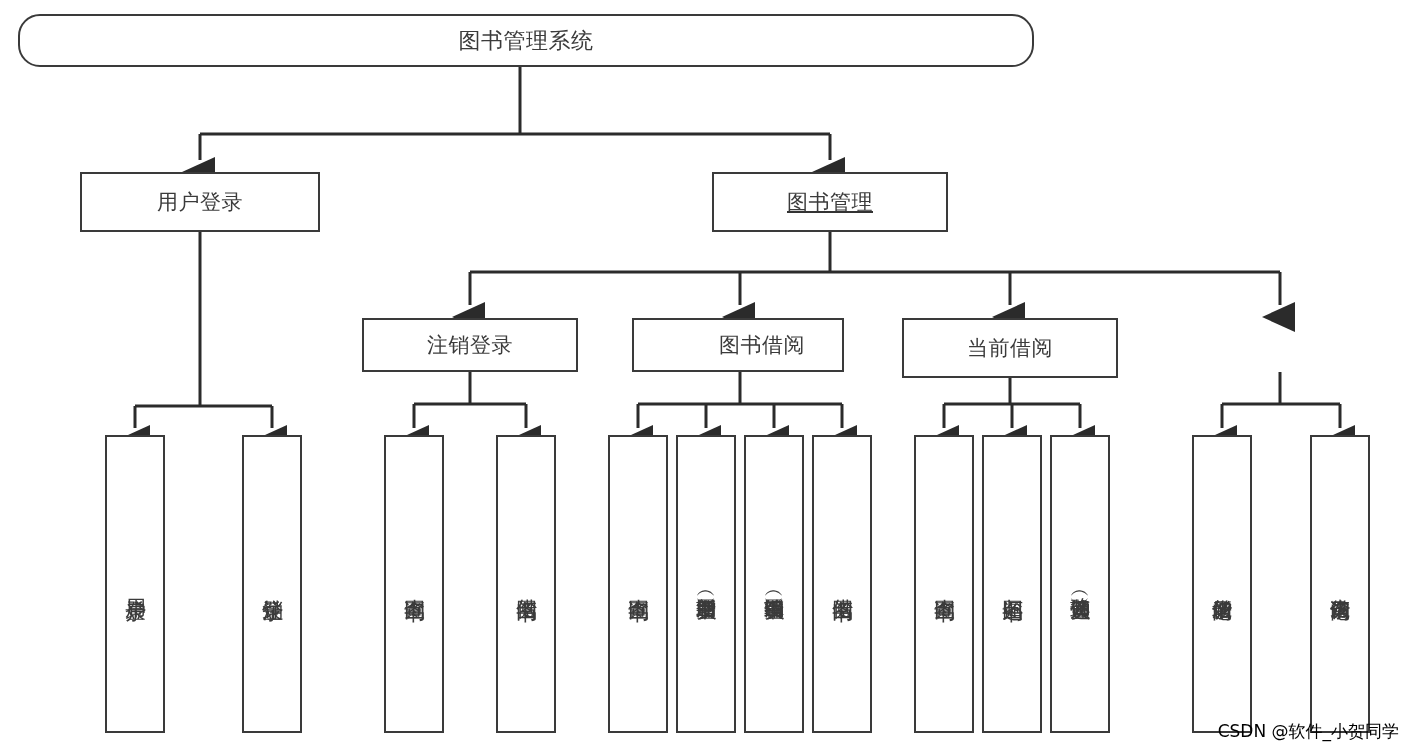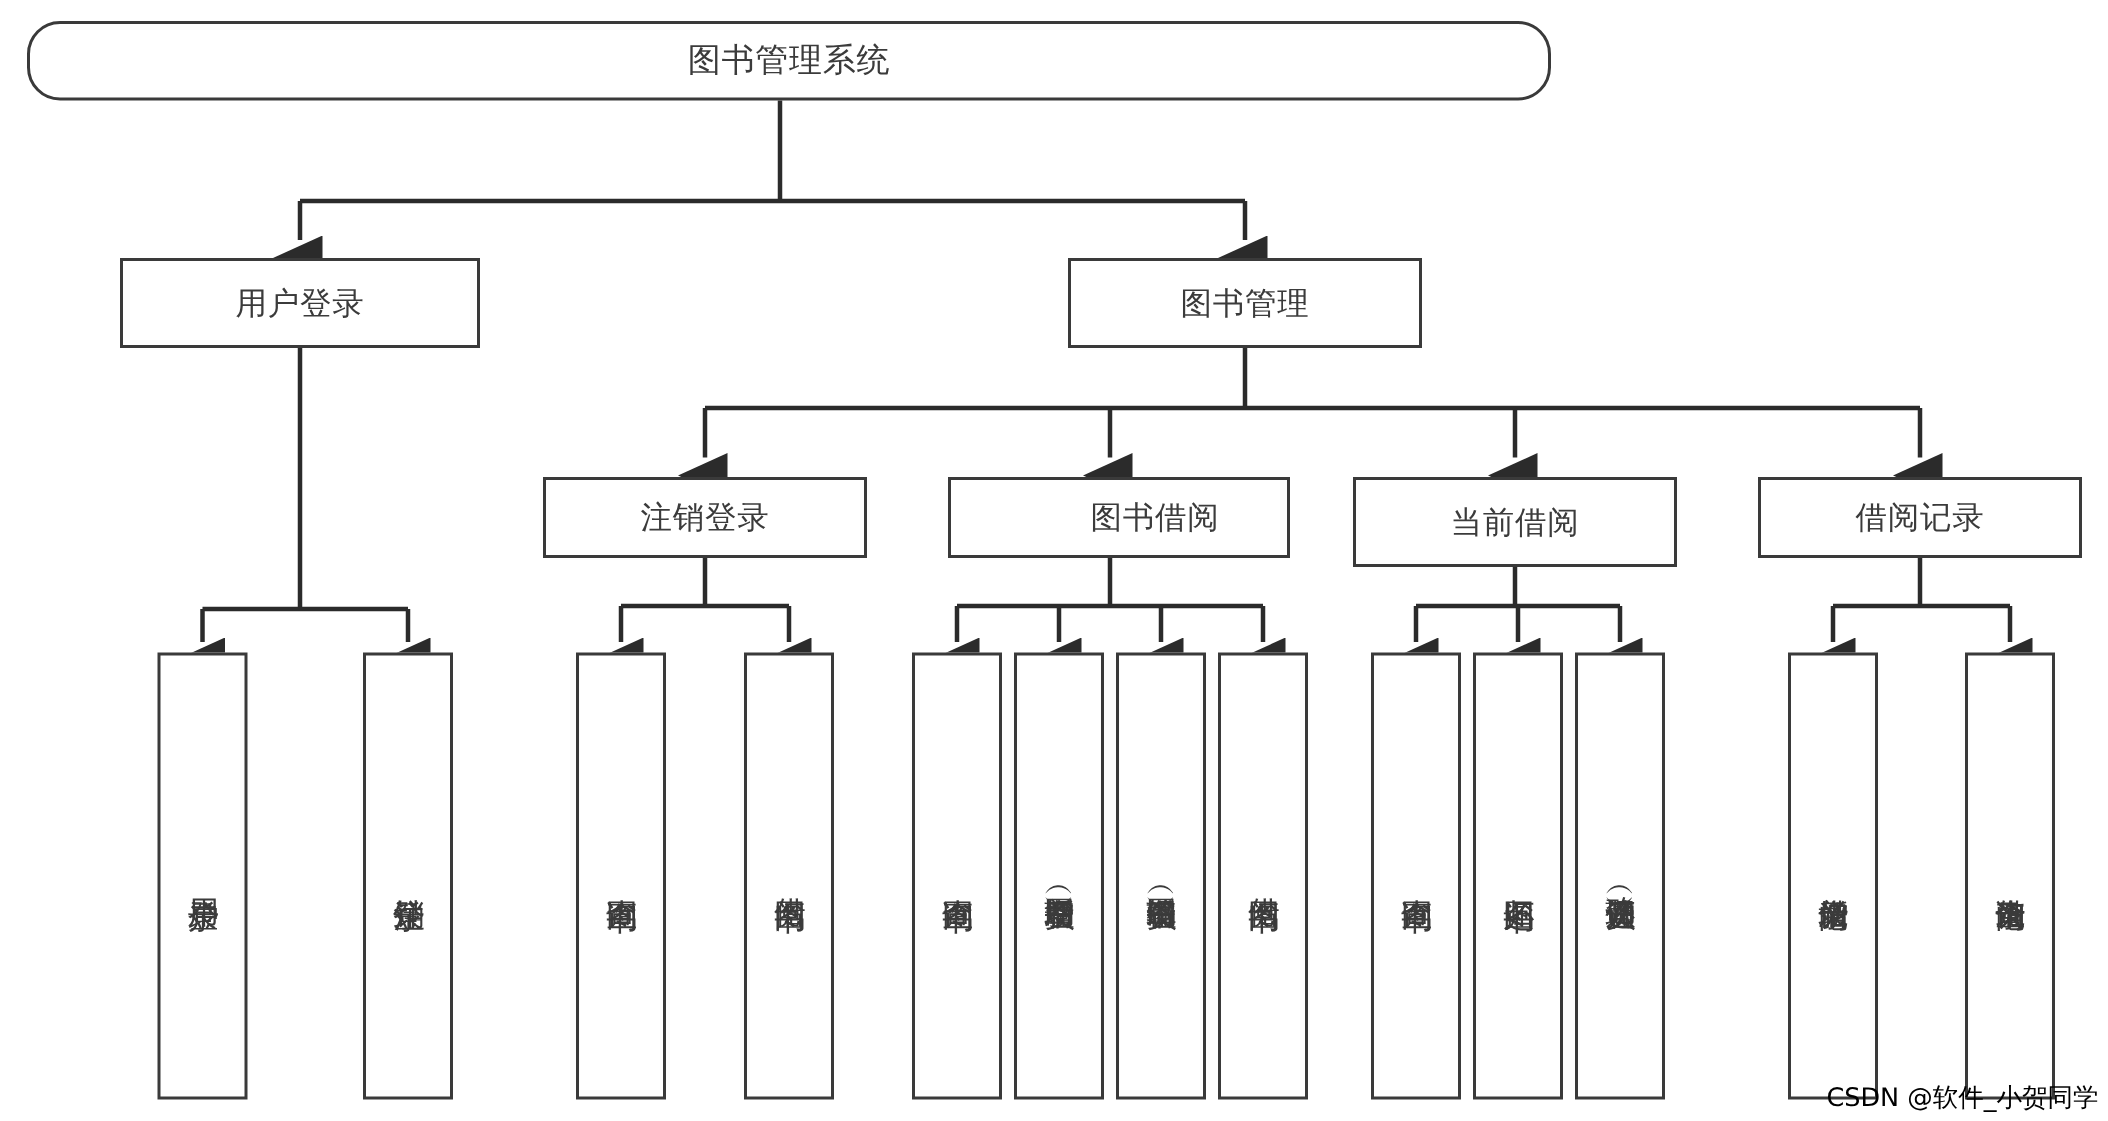--- a/index.html
+++ b/index.html
@@ -117,35 +117,32 @@
     </g>
   </svg>
 
   <div class="node h root" style="left:18px;top:14px;width:1016px;height:53px;border-radius:22px;">
     <span class="lbl">图书管理系统</span>
   </div>
 
   <div class="node h" style="left:80px;top:172px;width:240px;height:60px;">
     <span class="lbl">用户登录</span>
   </div>
-  <div class="node h" style="left:712px;top:172px;width:236px;height:60px;">
+  <div class="node h" style="left:712px;top:172px;width:236px;height:60px;text-decoration:underline;">
     <span class="lbl">图书管理</span>
   </div>
 
   <div class="node h" style="left:362px;top:318px;width:216px;height:54px;">
     <span class="lbl">注销登录</span>
   </div>
-  <div class="node h" style="left:632px;top:318px;width:228px;height:54px;padding-left:48px;">
+  <div class="node h" style="left:632px;top:318px;width:212px;height:54px;padding-left:48px;">
     <span class="lbl">图书借阅</span>
   </div>
   <div class="node h" style="left:902px;top:318px;width:216px;height:60px;">
     <span class="lbl">当前借阅</span>
-  </div>
-  <div class="node h" style="left:1172px;top:318px;width:216px;height:54px;">
-    <span class="lbl">借阅记录</span>
   </div>
 
   <div class="node v" style="left:105px;top:435px;width:60px;height:298px;">
     <span class="lbl">用户登录</span>
   </div>
   <div class="node v" style="left:242px;top:435px;width:60px;height:298px;">
     <span class="lbl">注销登录</span>
   </div>
 
   <div class="node v" style="left:384px;top:435px;width:60px;height:298px;">

